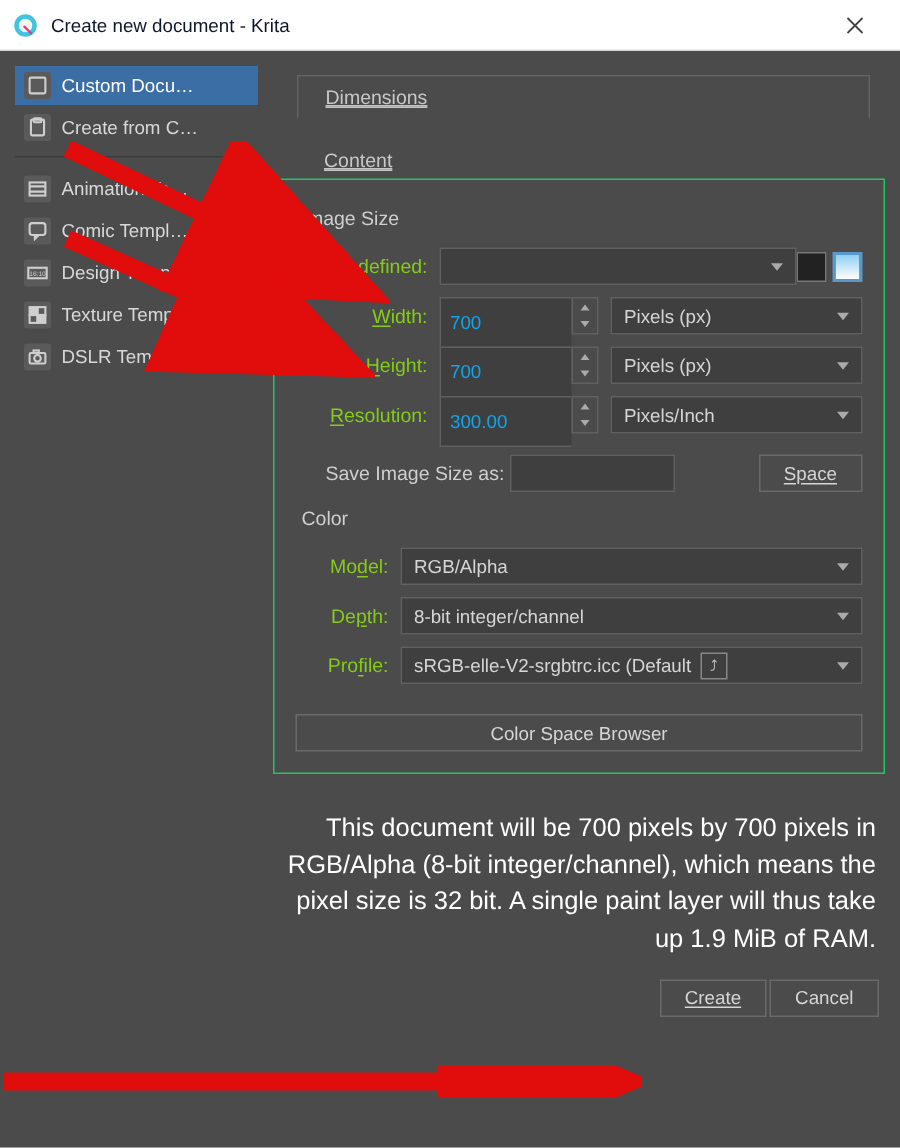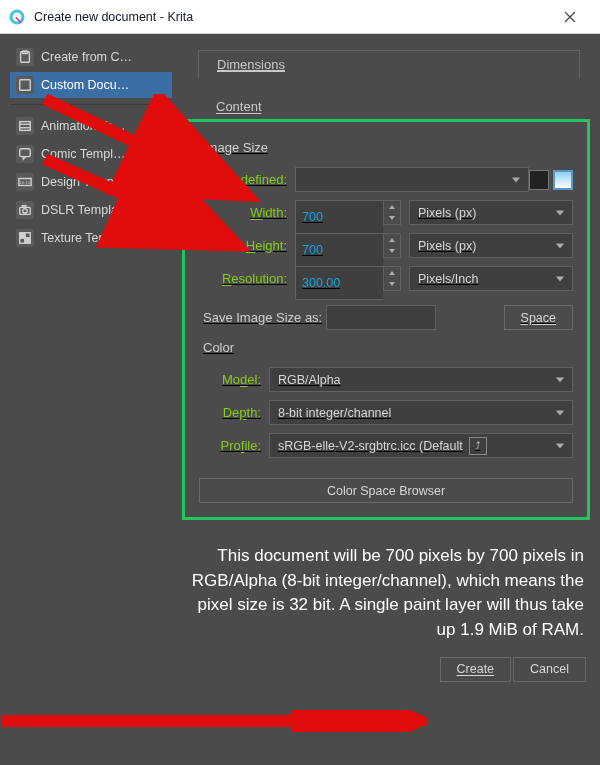--- a/index.html
+++ b/index.html
@@ -12,42 +12,42 @@
   .titlebar .close svg { width: 12px; height: 12px; stroke: #444; }
   .content { flex: 1; background: #4b4b4b; display: flex; padding: 10px 10px 12px 10px; gap: 10px; position: relative; }
   .sidebar { width: 162px; display: flex; flex-direction: column; gap: 2px; }
   .sidebar-item { display: flex; align-items: center; height: 26px; padding: 0 6px; color: #d8d8d8; font-size: 12.5px; cursor: pointer; white-space: nowrap; overflow: hidden; text-overflow: ellipsis; }
   .sidebar-item.selected { background: #3b6ea5; color: #fff; }
   .sidebar-item .icon { width: 18px; height: 18px; margin-right: 7px; display: inline-flex; align-items: center; justify-content: center; background: #5a5a5a; border-radius: 2px; flex-shrink: 0; }
   .sidebar-item .icon svg { width: 14px; height: 14px; stroke: #cfcfcf; fill: none; stroke-width: 1.6; }
   .sidebar hr { border: none; border-top: 1px solid #3d3d3d; margin: 4px 0 6px 0; }
   .main { flex: 1; display: flex; flex-direction: column; }
   .tabs { display: flex; gap: 14px; padding: 6px 10px 0 16px; flex-direction: column; }
-  .tab { color: #c8c8c8; font-size: 13px; padding: 6px 18px; cursor: pointer; }
+  .tab { color: #c8c8c8; font-size: 13px; padding: 6px 18px; cursor: pointer; text-decoration: underline; }
   .tab.active { background: #4b4b4b; border: 1px solid #636363; border-bottom-color: #4b4b4b; text-decoration: underline; }
-  .panel { border: 3px solid #22c55e; margin-top: -1px; padding: 12px 14px 14px 14px; text-decoration: underline; }
+  .panel { border: 1px solid #22c55e; margin-top: -1px; padding: 12px 14px 14px 14px; }
   .section-title { color: #cfcfcf; font-size: 13px; margin: 6px 0 12px 4px; }
   .row { display: flex; align-items: center; margin-bottom: 8px; }
   .rlabel { width: 96px; text-align: right; color: #84cc16; font-size: 13px; padding-right: 8px; }
   .u { text-decoration: underline; text-underline-offset: 2px; }
   .combo { flex: 1; height: 25px; background: #3f3f3f; border: 1px solid #606060; color: #d6d6d6; font-size: 12.5px; display: flex; align-items: center; padding: 0 8px; position: relative; cursor: pointer; }
   .combo::after { content: ""; position: absolute; right: 8px; top: 50%; width: 0; height: 0; border-left: 4px solid transparent; border-right: 4px solid transparent; border-top: 5px solid #aaa; transform: translateY(-50%); }
   .spin { display: flex; height: 25px; }
   .spin input { width: 88px; height: 25px; background: #3f3f3f; border: 1px solid #606060; border-right: none; color: #0ea5e9; font-size: 12.5px; padding: 16px 6px; outline: none; }
   .spin .arrows { width: 18px; display: flex; flex-direction: column; border: 1px solid #606060; border-left: 1px solid #606060; background: #4b4b4b; }
   .spin .arrows div { flex: 1; display: flex; align-items: center; justify-content: center; cursor: pointer; }
   .spin .arrows div::before { content: ""; width: 0; height: 0; border-left: 3.5px solid transparent; border-right: 3.5px solid transparent; }
   .spin .arrows .up::before { border-bottom: 4px solid #aaa; }
   .spin .arrows .dn::before { border-top: 4px solid #aaa; }
   .unit { width: 100px; margin-left: 8px; }
   .swatches { display: flex; gap: 4px; margin-left: auto; }
   .swatch { width: 20px; height: 20px; border: 1px solid #777; cursor: pointer; }
   .swatch.landscape { background: #222; }
   .swatch.portrait { background: linear-gradient(180deg,#8fcff2,#fff); border: 2px solid #5a98c7; }
-  .saverow { display: flex; align-items: center; margin: 14px 0 10px 4px; color: #cfcfcf; font-size: 13px; gap: 4px; }
+  .saverow { display: flex; align-items: center; margin: 14px 0 10px 20px; color: #cfcfcf; font-size: 13px; gap: 4px; }
   .saverow input { width: 110px; height: 25px; background: #3f3f3f; border: 1px solid #606060; color: #d6d6d6; padding: 0 6px; outline: none; }
   .btn { height: 25px; padding: 0 16px; background: #4b4b4b; border: 1px solid #6a6a6a; color: #d6d6d6; font-size: 12.5px; cursor: pointer; display: inline-flex; align-items: center; justify-content: center; }
   .savebtn { margin-left: auto; }
   .wide { width: 100%; }
   .csbtn { width: 100%; margin-top: 12px; text-align: right; }
   .profile-row .combo { flex: 1; display: flex; align-items: center; }
   .profile-row .ext { width: 18px; height: 18px; margin-left: 6px; border: 1px solid #888; display: inline-flex; align-items: center; justify-content: center; font-size: 10px; color: #ccc; cursor: pointer; }
   .info { color: #ffffff; font-size: 17px; line-height: 1.45; margin: 24px 6px 0 6px; text-align: right; }
   .footer { display: flex; gap: 2px; justify-content: flex-end; margin-top: 14px; padding-right: 4px; }
   
@@ -94,36 +94,36 @@
     <svg class="arrow-svg" style="left:-2px; top:676px; width:430px; height:22px;" viewBox="0 0 430 22">
       <defs>
           <marker id="ah3" markerWidth="12" markerHeight="10" refX="10" refY="5" orient="auto">
             <path d="M0,0 L12,5 L0,10 z" fill="#e10c0c"></path>
           </marker>
         </defs>
       <line x1="4" y1="11" x2="414" y2="11" stroke="#e10c0c" stroke-width="12" marker-end="url(#ah3)"></line>
     </svg>
 
     <div class="sidebar">
+      <div class="sidebar-item selected">
+        <span class="icon">
+            <svg viewBox="0 0 16 16">
+              <rect x="2" y="2" width="12" height="12" rx="1"></rect>
+            </svg>
+          </span>
+        <span>Custom Docu…</span>
+      </div>
       <div class="sidebar-item">
         <span class="icon">
             <svg viewBox="0 0 16 16">
               <rect x="3" y="2" width="10" height="12" rx="1"></rect>
               <rect x="5" y="1" width="6" height="3" rx="1"></rect>
             </svg>
           </span>
         <span>Create from C…</span>
-      </div>
-      <div class="sidebar-item selected">
-        <span class="icon">
-            <svg viewBox="0 0 16 16">
-              <rect x="2" y="2" width="12" height="12" rx="1"></rect>
-            </svg>
-          </span>
-        <span>Custom Docu…</span>
       </div>
       <hr>
       <div class="sidebar-item">
         <span class="icon">
             <svg viewBox="0 0 16 16">
               <rect x="2" y="3" width="12" height="10"></rect>
               <line x1="2" y1="6" x2="14" y2="6"></line>
               <line x1="2" y1="10" x2="14" y2="10"></line>
             </svg>
           </span>
@@ -139,41 +139,41 @@
         <span>Comic Templ…</span>
       </div>
       <div class="sidebar-item">
         <span class="icon">
             <svg viewBox="0 0 16 16">
               <rect x="1" y="4" width="14" height="8"></rect>
               <text x="8" y="10" font-size="5" fill="#cfcfcf" stroke="none" text-anchor="middle">16:10</text>
             </svg>
           </span>
         <span>Design Templ…</span>
-      </div>
-      <div class="sidebar-item">
-        <span class="icon">
-            <svg viewBox="0 0 16 16">
-              <rect x="2" y="5" width="12" height="8" rx="1"></rect>
-              <circle cx="8" cy="9" r="2.5"></circle>
-              <rect x="5" y="3" width="4" height="2"></rect>
-            </svg>
-          </span>
-        <span>DSLR Templat…</span>
       </div>
       <div class="sidebar-item">
         <span class="icon">
             <svg viewBox="0 0 16 16">
               <rect x="2" y="2" width="6" height="6" fill="#cfcfcf"></rect>
               <rect x="8" y="8" width="6" height="6" fill="#cfcfcf"></rect>
               <rect x="8" y="2" width="6" height="6"></rect>
               <rect x="2" y="8" width="6" height="6"></rect>
             </svg>
           </span>
         <span>Texture Templ…</span>
+      </div>
+      <div class="sidebar-item">
+        <span class="icon">
+            <svg viewBox="0 0 16 16">
+              <rect x="2" y="5" width="12" height="8" rx="1"></rect>
+              <circle cx="8" cy="9" r="2.5"></circle>
+              <rect x="5" y="3" width="4" height="2"></rect>
+            </svg>
+          </span>
+        <span>DSLR Templat…</span>
       </div>
     </div>
 
     <div class="main">
       <div class="tabs">
         <div class="tab active"><span class="u">Dimensions</span></div>
         <div class="tab"><span class="u">Content</span></div>
       </div>
 
       <div class="panel">

